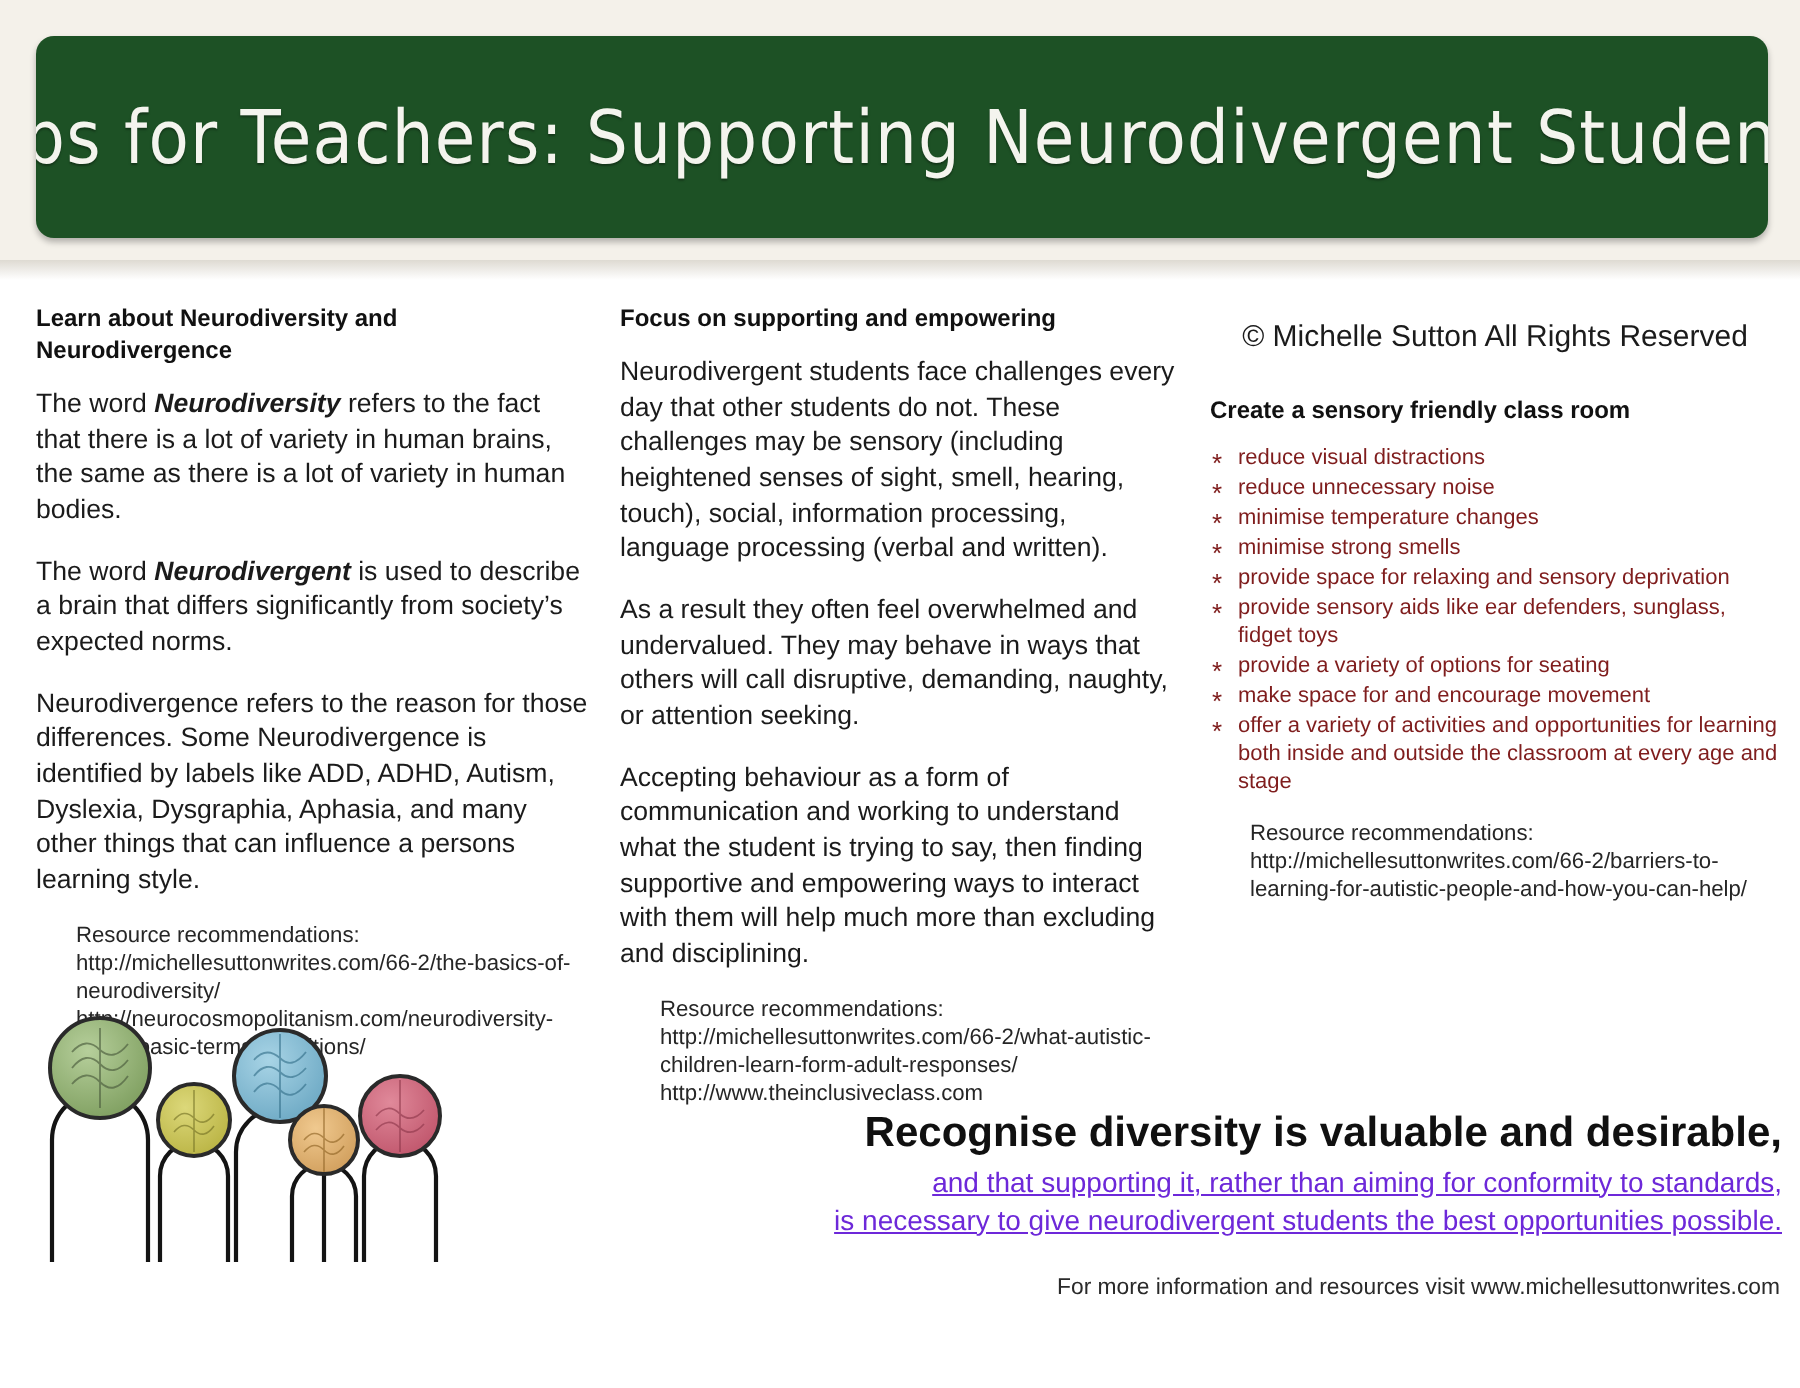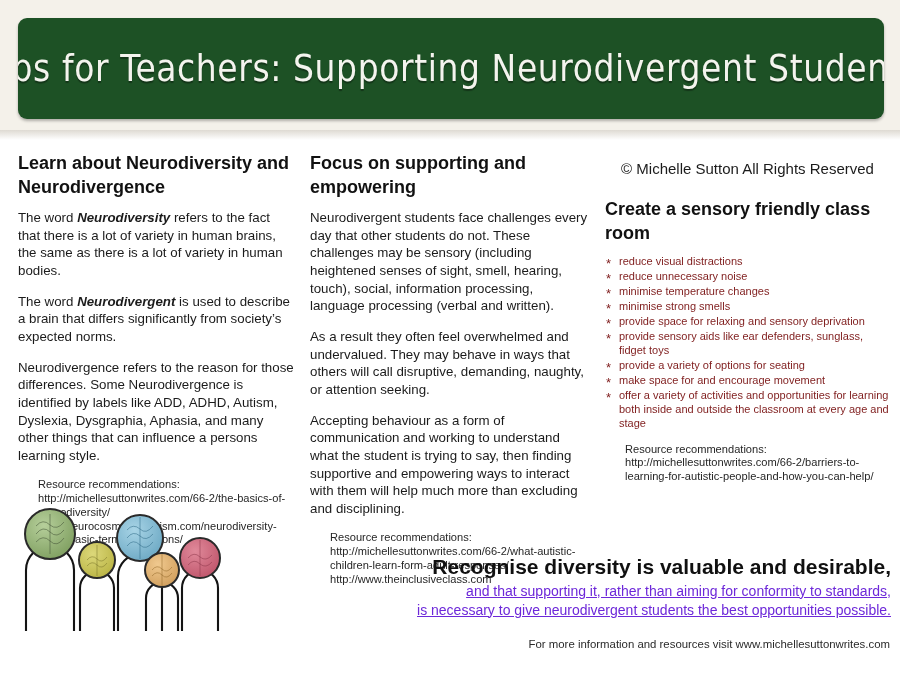--- a/index.html
+++ b/index.html
@@ -70,21 +70,21 @@
   .col {
     position: absolute;
     top: 152px;
   }
   #col-left  { left: 18px;  width: 276px; }
   #col-mid   { left: 310px; width: 278px; }
   #col-right { left: 605px; width: 285px; }
 
   h2.sec-head {
     margin: 0 0 9px 0;
-    font-size: 18px;
+    font-size: 12px;
     font-weight: bold;
     line-height: 1.33;
     color: #111;
   }
   p.body {
     margin: 0 0 13px 0;
     font-size: 13.3px;
     line-height: 1.33;
     color: #1b1b1b;
   }

